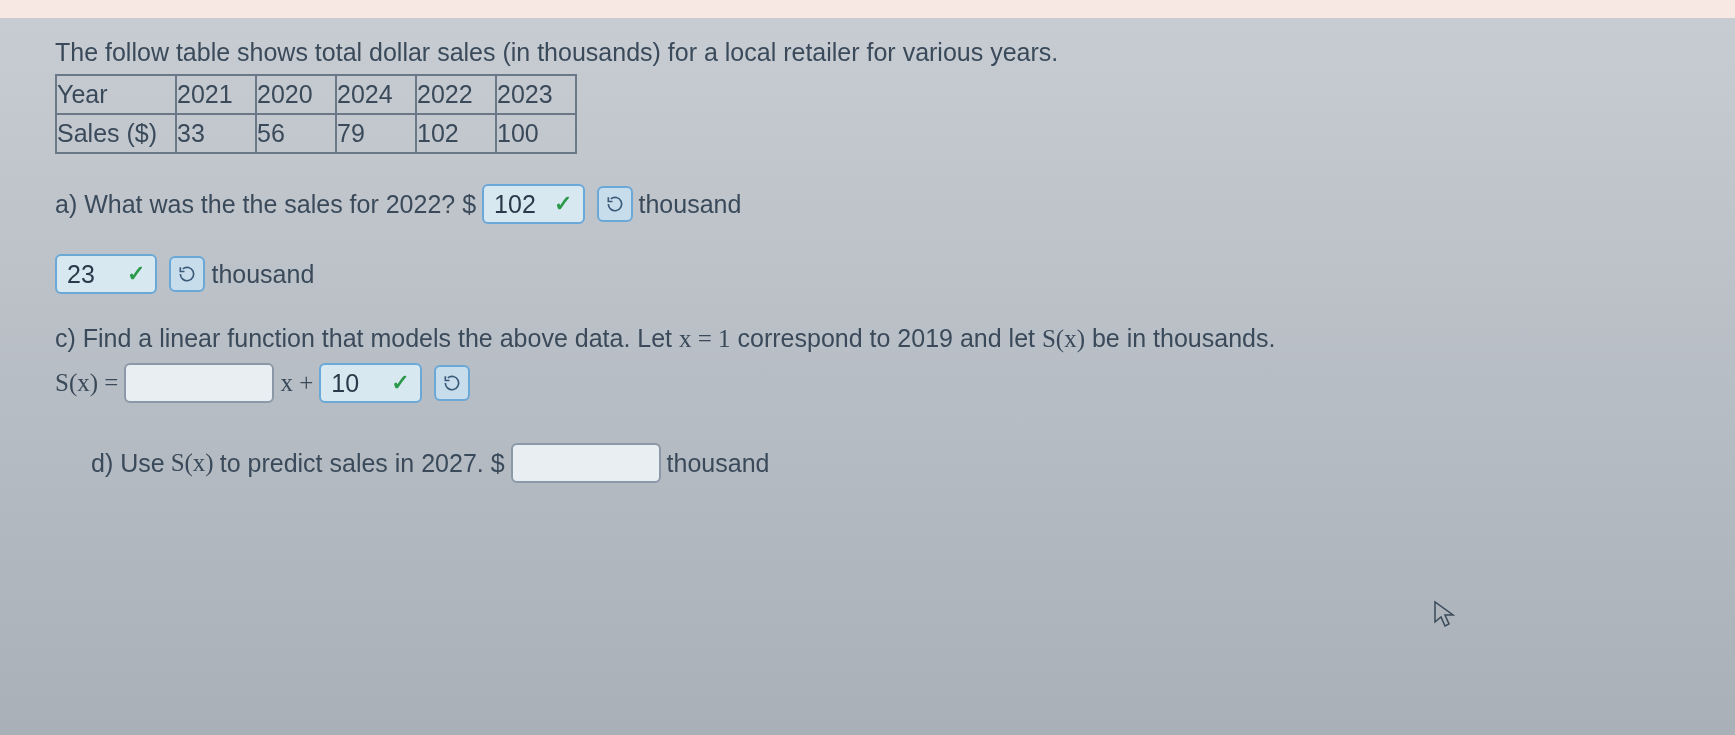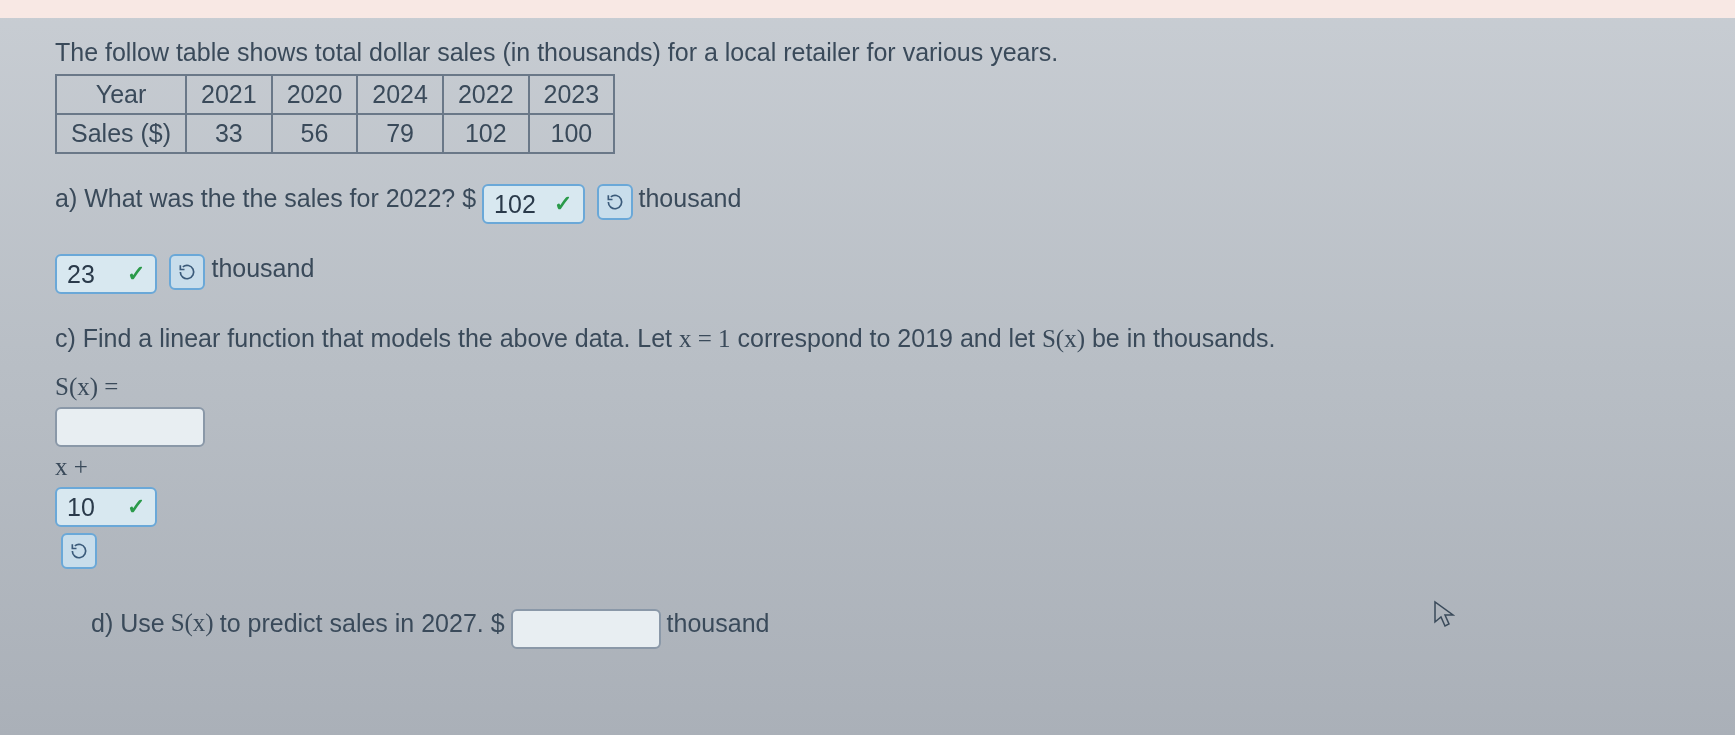--- a/index.html
+++ b/index.html
@@ -25,35 +25,34 @@
   }
   .intro {
     margin-bottom: 7px;
   }
   table.data {
     border-collapse: collapse;
     margin-bottom: 30px;
   }
   table.data td {
     border: 2px solid #6a7888;
-    padding: 4px 14px;
+    padding: 4px 0;
     font-size: 25px;
     color: #3a4a5a;
     min-width: 80px;
     background: rgba(255,255,255,0);
-    text-align: center;
   }
   table.data td.label {
     min-width: 120px;
     font-weight: 500;
   }
   .question {
     margin: 30px 0 30px 0;
     display: flex;
-    align-items: flex-start;
+    align-items: center;
     flex-wrap: wrap;
     gap: 6px;
     color: #3a4a5a;
   }
   .question-text {
     display: inline;
   }
   .input-box {
     display: inline-flex;
     align-items: center;
@@ -157,21 +156,21 @@
       <svg viewBox="0 0 24 24">
           <path fill="none" stroke="#3a5a7a" stroke-width="2" d="M4 12a8 8 0 1 0 3-6.2M4 4v5h5"></path>
         </svg>
     </span>
     <span>thousand</span>
   </div>
 
   <div style="margin:30px 0 10px 0;">
     <span>c) Find a linear function that models the above data. Let </span><span class="math-var">x = 1</span><span> correspond to 2019 and let </span><span class="math-var">S(x)</span><span> be in thousands.</span>
   </div>
-  <div class="question" style="margin-top:20px;flex-direction:column;">
+  <div class="question" style="margin-top:10px;">
     <span class="math-var">S(x) =</span>
     <span class="input-box empty">
       <span class="value"></span>
     </span>
     <span class="math-var">x +</span>
     <span class="input-box">
       <span class="value">10</span>
       <span class="check">✓</span>
     </span>
     <span class="retry-btn">

